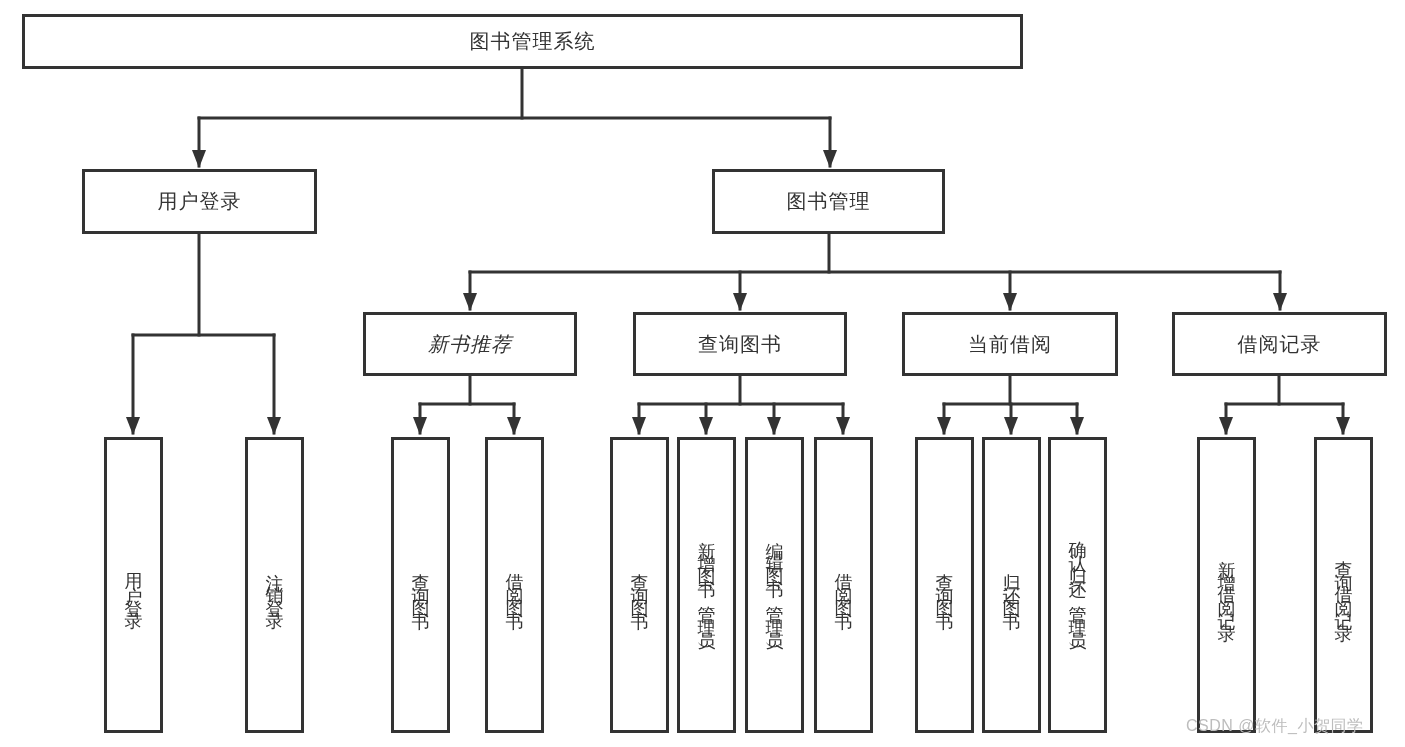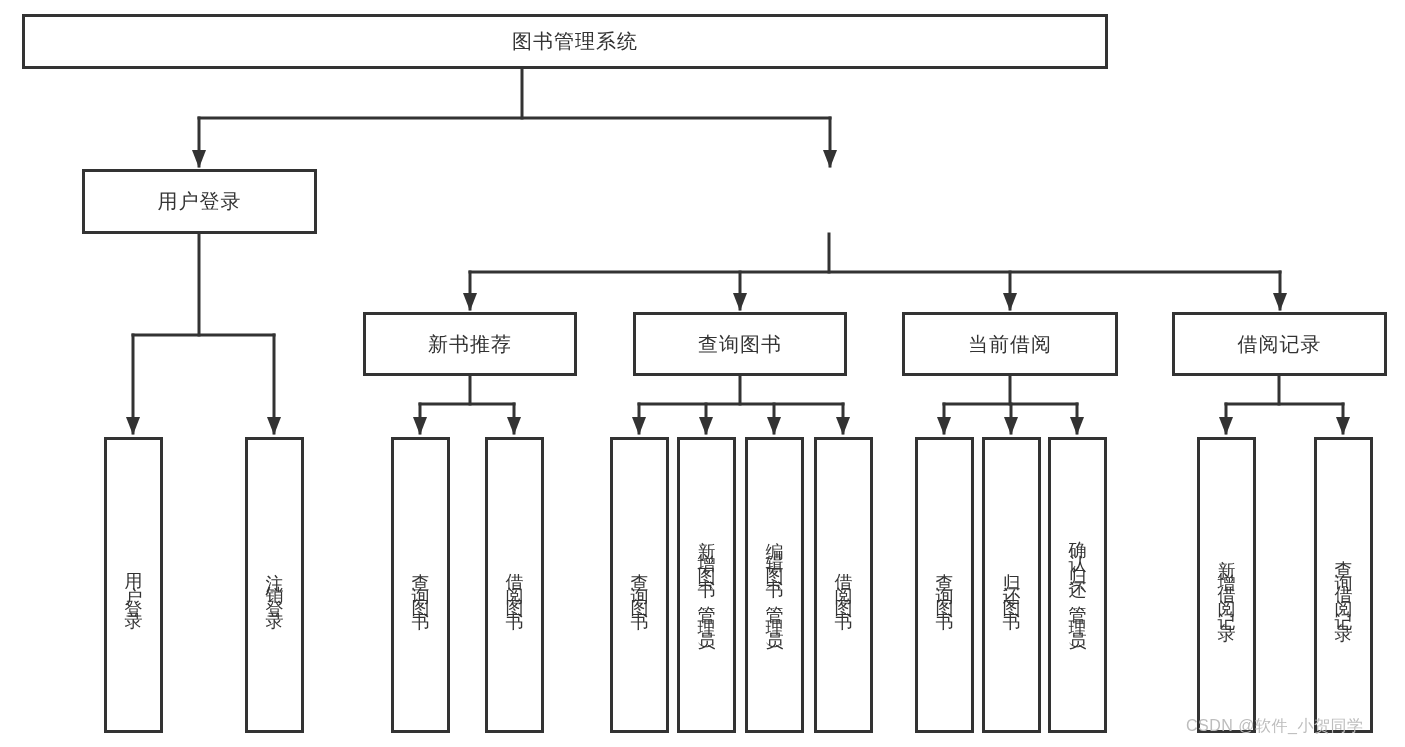--- a/index.html
+++ b/index.html
@@ -42,26 +42,26 @@
     align-items: center;
     justify-content: center;
     color: #333333;
     font-size: 18px;
     line-height: 1;
     letter-spacing: 13px;
     writing-mode: vertical-lr;
     text-orientation: mixed;
   }
   
-  #node-root  { left: 22px;  top: 14px;  width: 1086px; height: 55px; padding-left: 20px; }
+  #node-root  { left: 22px;  top: 14px;  width: 1001px; height: 55px; padding-left: 20px; }
   
   #node-user-login      { left: 82px;  top: 169px; width: 235px; height: 65px; }
   #node-book-management { left: 712px; top: 169px; width: 233px; height: 65px; }
   
-  #node-new-book-recommend { left: 363px;  top: 312px; width: 214px; height: 64px; }
+  #node-new-book-recommend { left: 363px;  top: 312px; width: 214px; height: 64px; font-style: italic; }
   #node-book-borrow        { left: 633px;  top: 312px; width: 214px; height: 64px; }
   #node-current-borrow     { left: 902px;  top: 312px; width: 216px; height: 64px; }
   #node-borrow-records     { left: 1172px; top: 312px; width: 215px; height: 64px; }
   
   #leaf-user-login          { left: 104px; }
   #leaf-logout              { left: 245px; }
   #leaf-query-books-1       { left: 391px; }
   #leaf-borrow-books-1      { left: 485px; }
   #leaf-query-books-2       { left: 610px; }
   #leaf-add-book-admin      { left: 677px; }
@@ -135,20 +135,21 @@
       <path d="M1279 376 V404"></path>
       <path d="M1226 404 H1343"></path>
       <path d="M1226 404 V433" marker-end="url(#arrow)"></path>
       <path d="M1343 404 V433" marker-end="url(#arrow)"></path>
     </g>
   </svg>
 
   <div class="node" id="node-root">图书管理系统</div>
 
   <div class="node" id="node-user-login">用户登录</div>
+  <div class="node" id="node-book-management">图书管理</div>
 
   <div class="node" id="node-new-book-recommend">新书推荐</div>
   <div class="node" id="node-book-borrow">查询图书</div>
   <div class="node" id="node-borrow-records">借阅记录</div>
   <div class="node" id="node-current-borrow">当前借阅</div>
 
   <div class="leaf" id="leaf-user-login">用户登录</div>
   <div class="leaf" id="leaf-logout">注销登录</div>
 
   <div class="leaf" id="leaf-query-books-1">查询图书</div>

